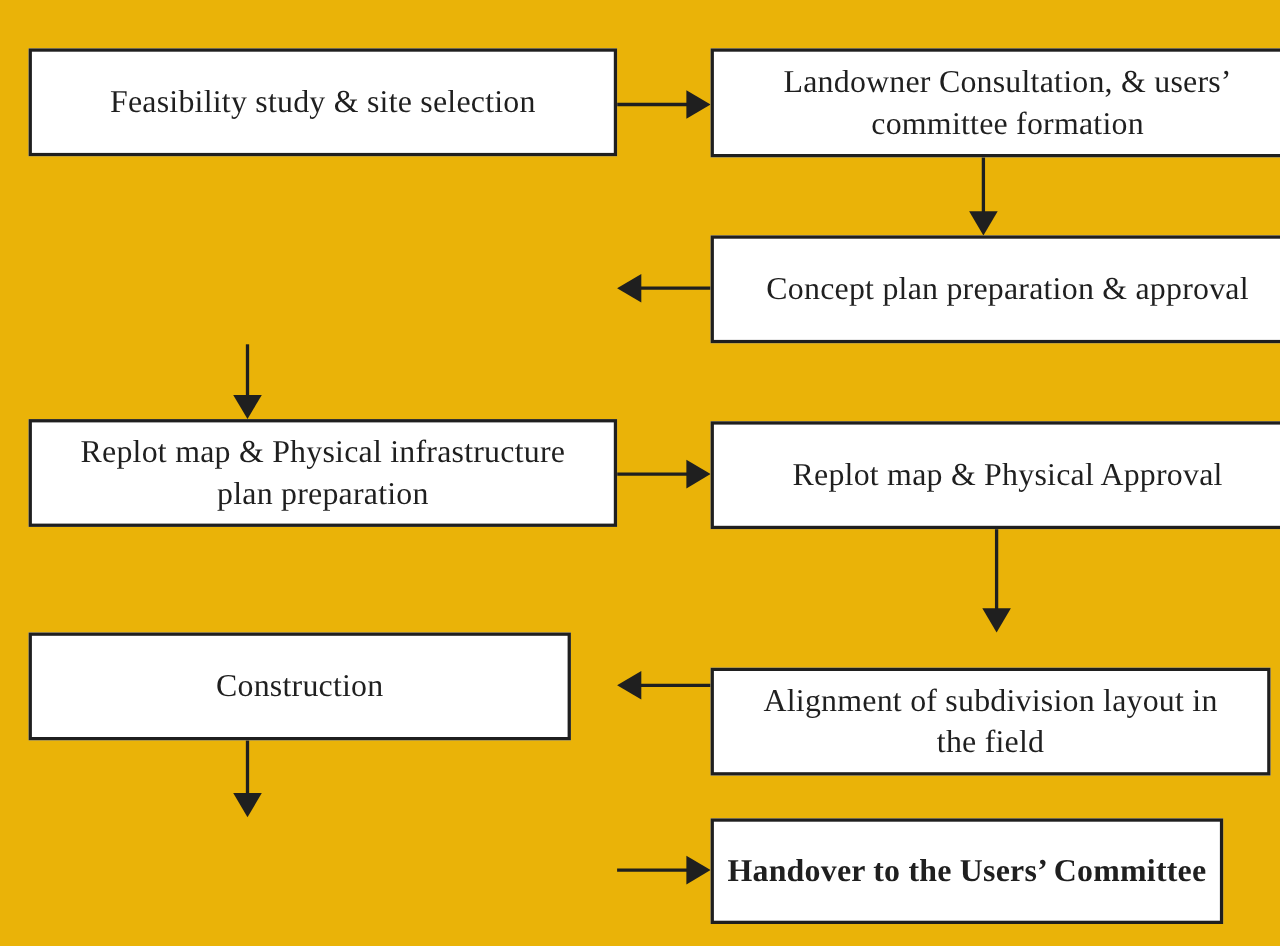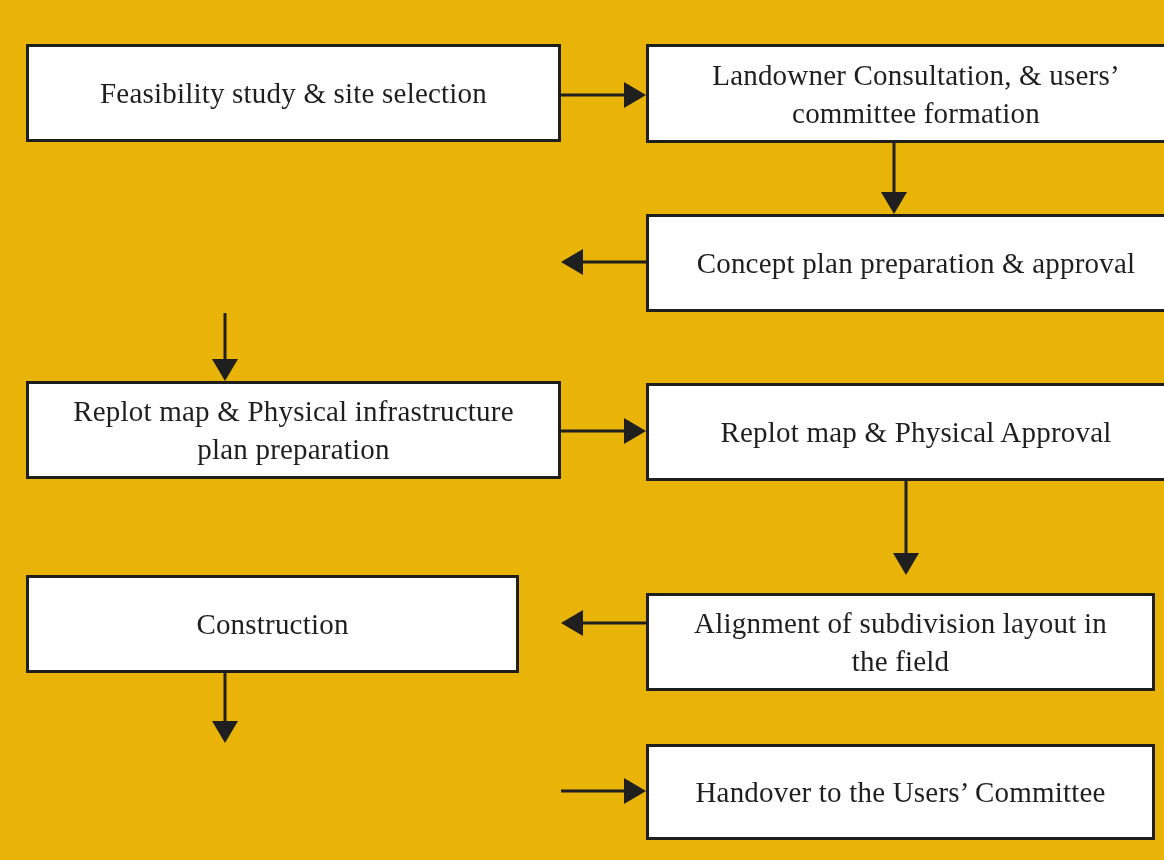--- a/index.html
+++ b/index.html
@@ -115,23 +115,23 @@
   </div>
 
   <div class="node" style="left:646px; top:383px; width:540px; height:98px;">
     <span class="label">Replot map &amp; Physical Approval</span>
   </div>
 
   <div class="node" style="left:26px; top:575px; width:493px; height:98px;">
     <span class="label">Construction</span>
   </div>
 
-  <div class="node" style="left:646px; top:593px; width:509px; height:98px;">
+  <div class="node" style="left:646px; top:607px; width:509px; height:98px;">
     <span class="label">Alignment of subdivision layout in
 the field</span>
   </div>
 
 
-  <div class="node" style="left:646px; top:744px; width:509px; height:96px;">
+  <div class="node" style="left:646px; top:744px; width:466px; height:96px;font-weight:bold;">
     <span class="label">Handover to the Users’ Committee</span>
   </div>
 
 </div>
 
 </body></html>

